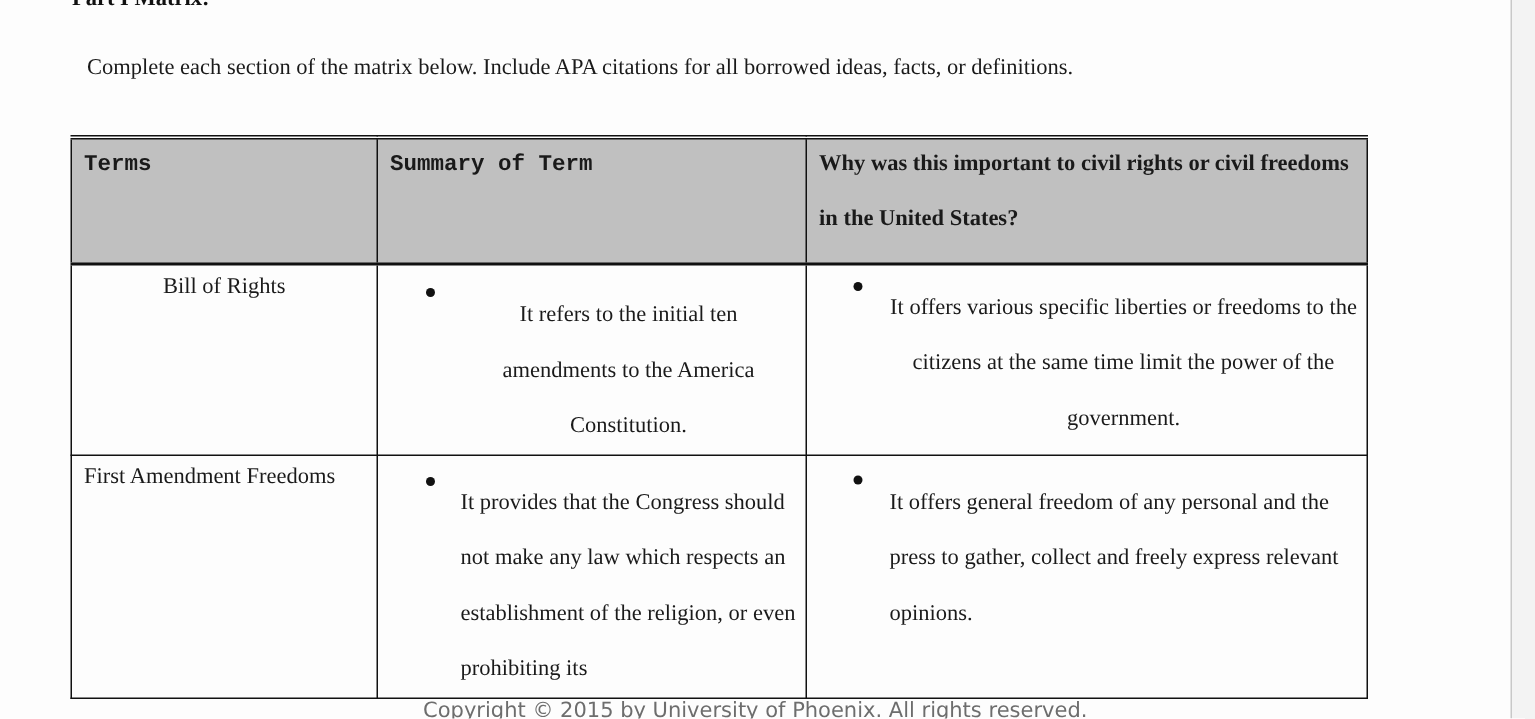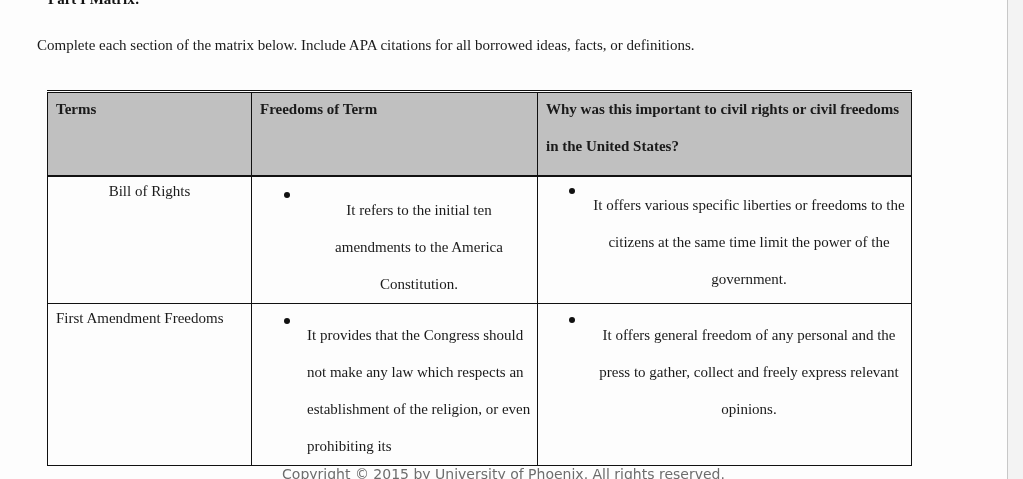--- a/index.html
+++ b/index.html
@@ -35,21 +35,21 @@
     .heading-clipped {
       position: absolute;
       left: 48px;
       top: -9px;
       font-size: 15px;
       font-weight: bold;
       color: #111;
     }
     .instructions {
       position: absolute;
-      left: 37px;
+      left: 58px;
       top: 37px;
       font-size: 15px;
       color: #1a1a1a;
     }
     .matrix {
       position: absolute;
       left: 47px;
       top: 90px;
       width: 865px;
       border-collapse: collapse;
@@ -69,20 +69,21 @@
       border-bottom: 2px solid #111;
     }
     .matrix th .cell {
       padding: 8px 8px 0 8px;
       line-height: 37px;
       margin-top: -10px;
     }
     .matrix th .cell.single {
       line-height: 17px;
       margin-top: 0;
+      font-family: Liberation Mono, monospace;
     }
     .col-terms { width: 203px; }
     .col-summary { width: 285px; }
     .col-why { width: 373px; }
 
     .row-1 td { height: 120px; text-align: center; }
     .row-2 td { height: 152px; }
 
     .term-cell {
       padding: 6px 8px 0 8px;
@@ -118,21 +119,21 @@
       line-height: 37px;
       margin-top: -1px;
       padding-right: 6px;
     }
     .why-text {
       display: block;
       line-height: 37px;
       margin-top: -6px;
       padding-right: 6px;
     }
-    .row-2 .why-text { margin-top: -3px; text-align: center; }
+    .row-2 .why-text { margin-top: -3px; }
     .row-2 .summary-text { margin-top: -3px; }
     .row-2 .why .bullet-dot { top: 13px; }
     .row-2 .bullet-dot { top: 14px; }
 
     .footer {
       position: absolute;
       left: 0;
       width: 1007px;
       top: 466px;
       text-align: center;
@@ -149,21 +150,21 @@
 
   <div class="instructions">Complete each section of the matrix below. Include APA citations for all borrowed ideas, facts, or definitions.</div>
 
   <table class="matrix">
     <thead>
       <tr>
         <th class="col-terms">
           <div class="cell single">Terms</div>
         </th>
         <th class="col-summary">
-          <div class="cell single">Freedoms of Term</div>
+          <div class="cell single">Summary of Term</div>
         </th>
         <th class="col-why">
           <div class="cell">Why was this important to civil rights or civil freedoms in the United States?</div>
         </th>
       </tr>
     </thead>
     <tbody>
       <tr class="row-1">
         <td>
           <div class="term-cell">Bill of Rights</div>

